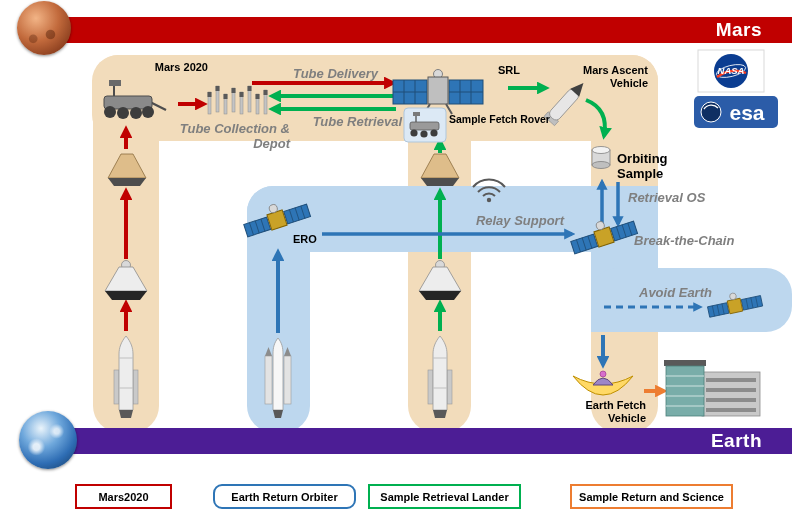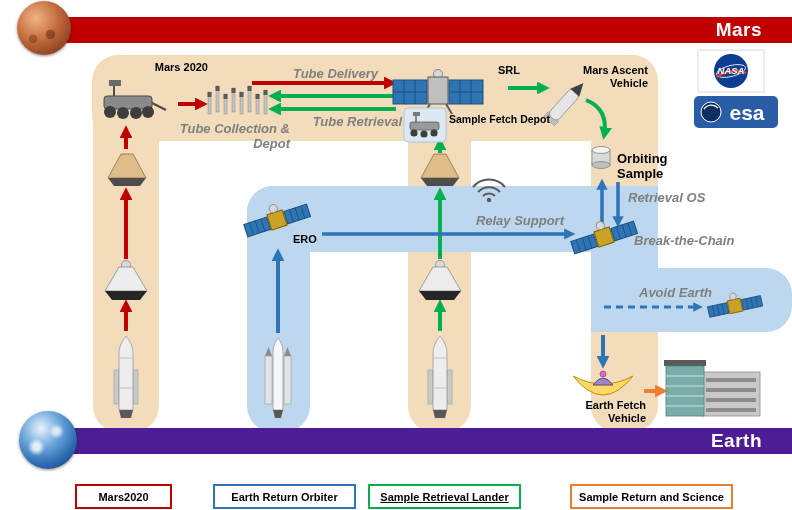--- a/index.html
+++ b/index.html
@@ -300,28 +300,28 @@
       <path d="M10,13 A 9,9 0 0 1 24,12" stroke="#FFFFFF" stroke-width="1.4" fill="none"></path>
       <text x="53" y="24" text-anchor="middle" font-size="21" font-weight="bold" fill="#FFFFFF">esa</text>
     </g>
   </svg>
 
   <div class="lbl bold center" id="lbl-mars2020">Mars 2020</div>
   <div class="lbl flow center" id="lbl-tube-delivery">Tube Delivery</div>
   <div class="lbl flow center" id="lbl-tube-collection">Tube Collection &amp; Depot</div>
   <div class="lbl flow center" id="lbl-tube-retrieval">Tube Retrieval</div>
   <div class="lbl bold center" id="lbl-srl">SRL</div>
-  <div class="lbl bold" id="lbl-fetch-rover">Sample Fetch Depot</div>
+  <div class="lbl bold" id="lbl-fetch-rover">Sample Fetch Rover</div>
   <div class="lbl bold center" id="lbl-mav">Mars Ascent Vehicle</div>
   <div class="lbl bold" id="lbl-orbiting-sample">Orbiting Sample</div>
   <div class="lbl flow" id="lbl-retrieve-os">Retrieval OS</div>
   <div class="lbl flow" id="lbl-break-chain">Break-the-Chain</div>
   <div class="lbl flow" id="lbl-avoid-earth">Avoid Earth</div>
   <div class="lbl bold" id="lbl-ero">ERO</div>
   <div class="lbl flow center" id="lbl-relay">Relay Support</div>
   <div class="lbl bold center" id="lbl-eev">Earth Fetch Vehicle</div>
 
   <div class="legend-box" id="legend-0" style="border-color: rgb(192, 0, 0);">Mars2020</div>
-  <div class="legend-box" id="legend-1" style="border-color: rgb(46, 117, 182);">Earth Return Orbiter</div>
-  <div class="legend-box" id="legend-2" style="border-color: rgb(0, 176, 80); text-decoration: underline;">Sample Retrieval Lander</div>
+  <div class="legend-box" id="legend-1" style="border-color: rgb(46, 117, 182); border-radius: 9px;">Earth Return Orbiter</div>
+  <div class="legend-box" id="legend-2" style="border-color: rgb(0, 176, 80);">Sample Retrieval Lander</div>
   <div class="legend-box" id="legend-3" style="border-color: rgb(237, 125, 49); text-align: right;">Sample Return and Science</div>
 
 </div>
 
 </body></html>

